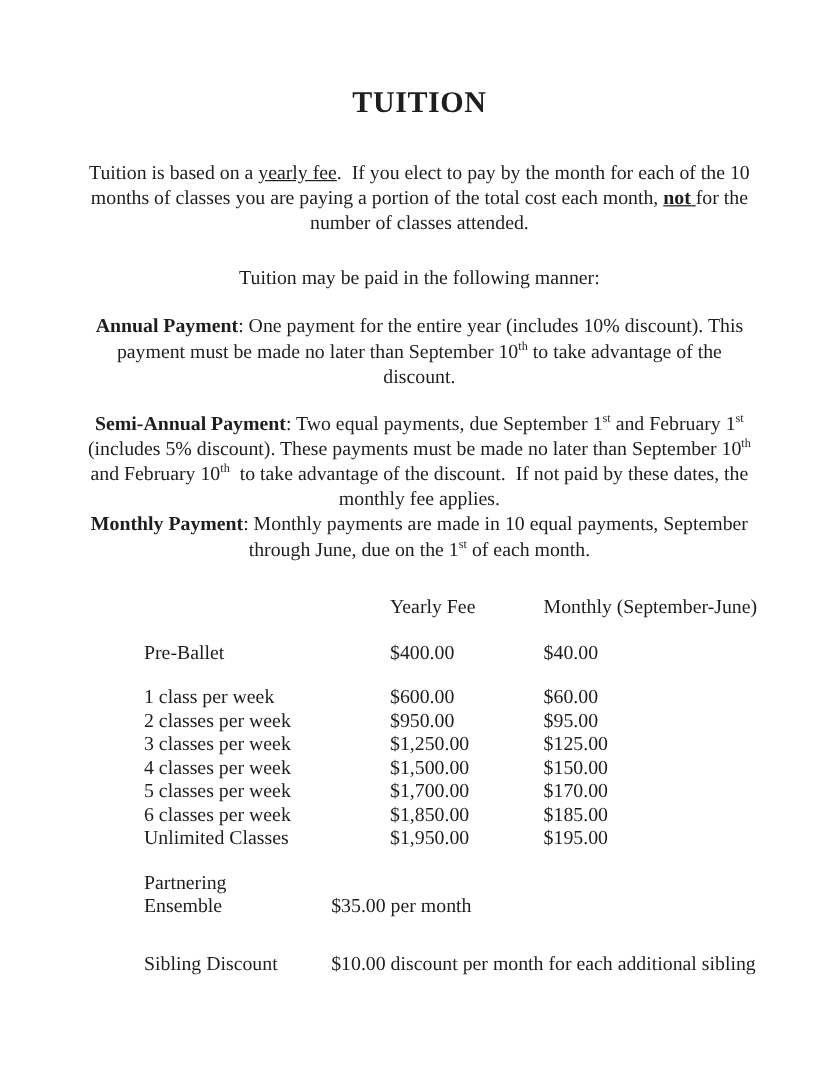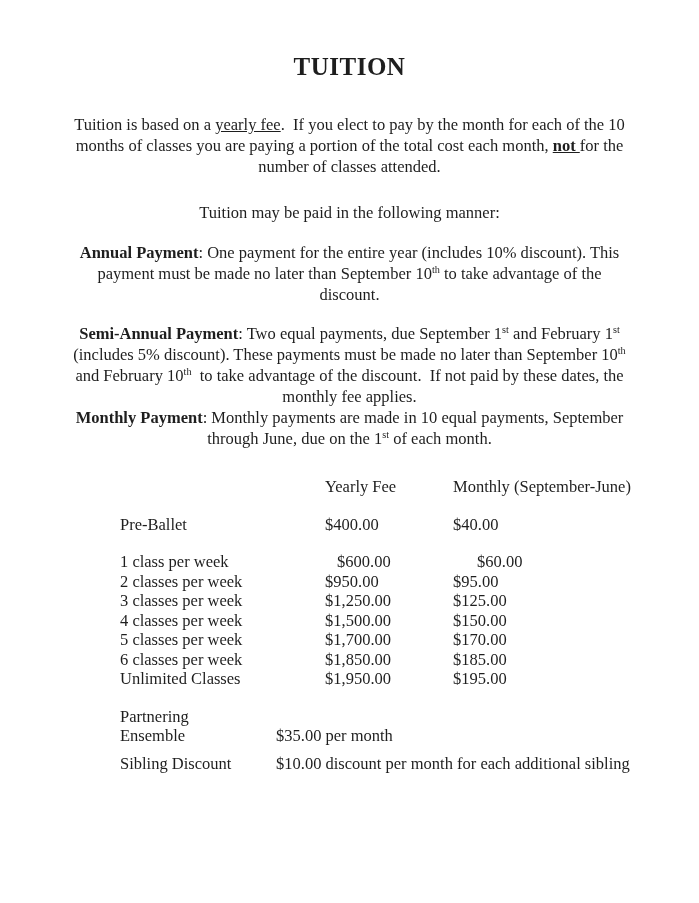--- a/index.html
+++ b/index.html
@@ -6,21 +6,21 @@
   .page {
     width:699px; height:903px;
     background:#ffffff;
     font-family:"Liberation Serif", serif;
     color:#1e1e1e;
     position:relative;
     overflow:hidden;
     margin:0 auto;
   }
   .title {
-    margin:0; padding-top:52px;
+    margin:0; padding-top:71px;
     text-align:center;
     font-size:25px; font-weight:bold;
     letter-spacing:0.5px;
     line-height:30px;
   }
   .para {
     width:562px;
     margin:0 auto;
     text-align:center;
     font-size:16.5px;
@@ -40,28 +40,28 @@
     margin-top:28px;
     font-size:16.5px;
     line-height:19.5px;
   }
   .fee-grid {
     display:grid;
     grid-template-columns:205px 128px auto;
     padding-left:120px;
   }
   .fee-header { margin-bottom:18px; }
-  .fee-row.gap { margin-top:18px;gap:12px; }
+  .fee-row.gap { margin-top:18px; }
   .addon-grid {
     display:grid;
     grid-template-columns:156px auto;
     padding-left:120px;
   }
   .addons { margin-top:18px; }
-  .sibling { margin-top:8px; }
+  .sibling { margin-top:28px; }
   .cell { display:block; }
 </style>
 </head>
 <body>
 
 <div class="page">
 
   <h1 class="title">TUITION</h1>
 
   <p class="para intro"><span>Tuition is based on a </span><span class="u">yearly fee</span><span>.  If you elect to pay by the month for each of the 10 months of classes you are paying a portion of the total cost each month, </span><span class="b u">not </span><span>for the number of classes attended.</span></p>

